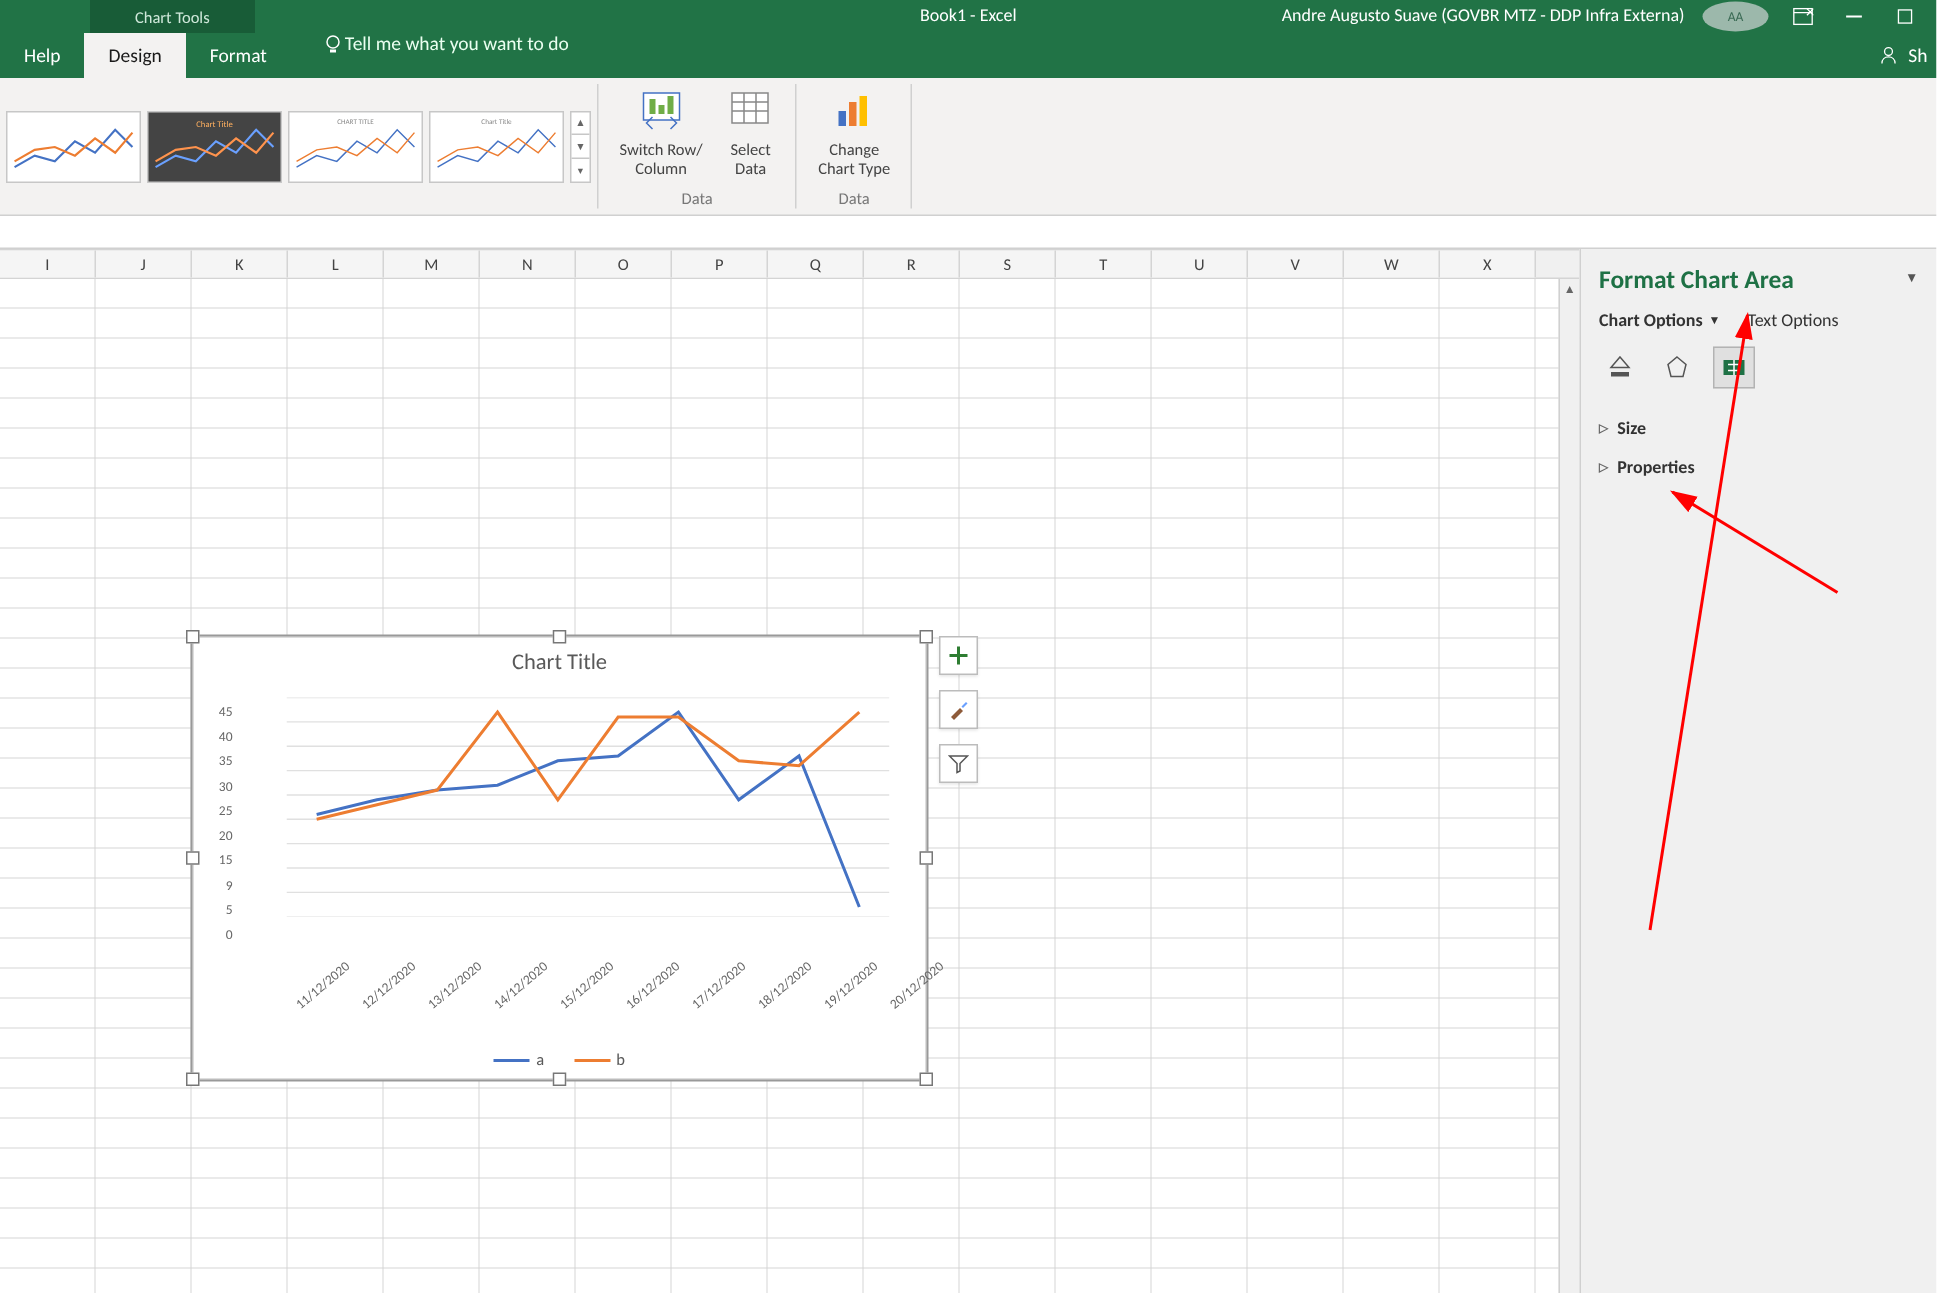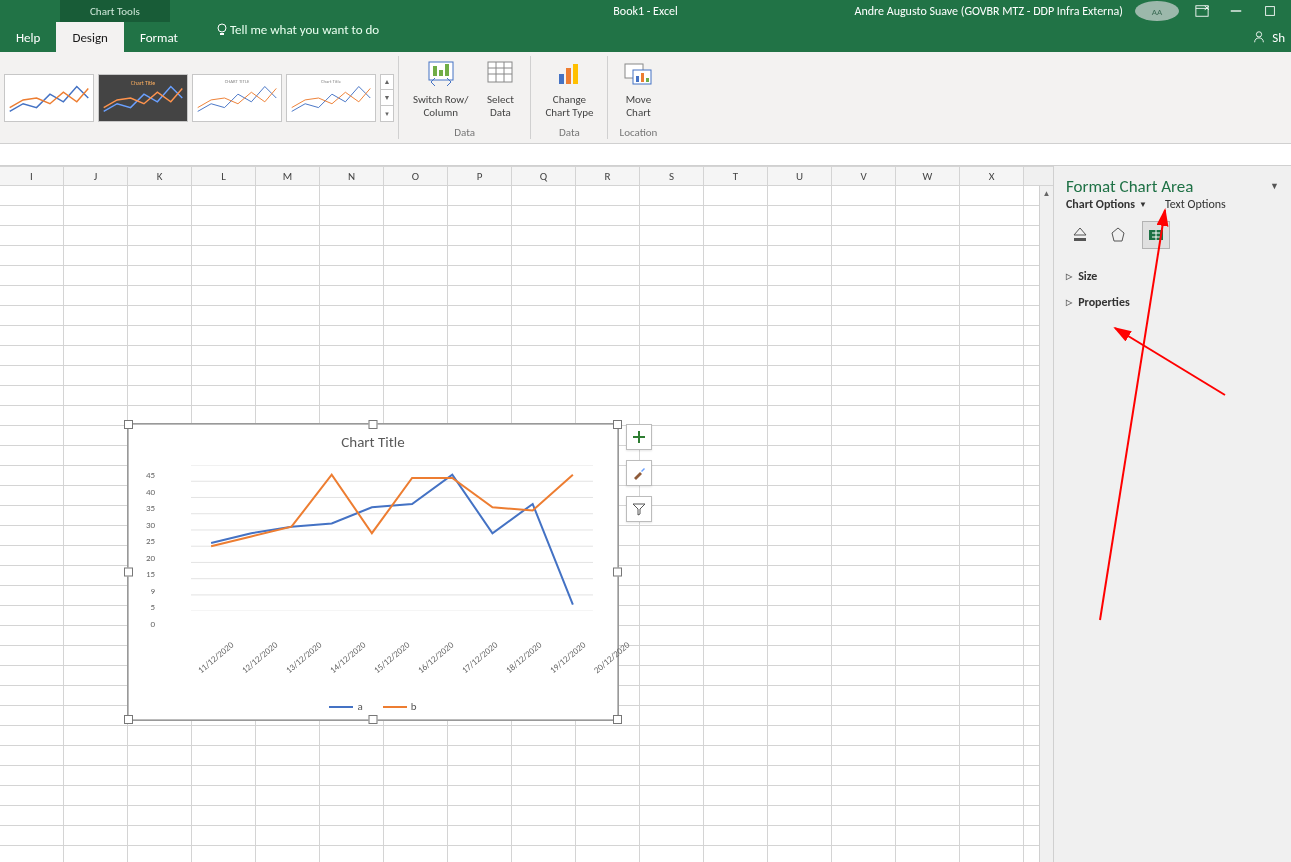--- a/index.html
+++ b/index.html
@@ -100,21 +100,21 @@
           font-size:11px;color:#595959}
   .legend .swatch{display:inline-block;width:24px;height:2px;vertical-align:middle;margin-right:4px}
 
   .chart-side-btns{position:absolute;left:626px;top:258px;display:flex;flex-direction:column;gap:10px}
   .cs-btn{width:26px;height:26px;border:1px solid #bcbcbc;background:#fff;display:flex;
           align-items:center;justify-content:center;box-shadow:0 1px 2px rgba(0,0,0,.1);cursor:pointer}
 
   
   .format-pane{width:238px;background:#f0f0f0;border-left:1px solid #d0d0d0;padding:10px 12px;
                position:relative}
-  .fp-title{font-size:17px;color:#1e7145;font-weight:400;position:relative}
+  .fp-title{font-size:17px;color:#1e7145;font-weight:700;margin-bottom:10px;position:relative}
   .fp-title .dd{position:absolute;right:0;top:4px;font-size:9px;color:#555}
   .fp-tabs{display:flex;gap:18px;font-size:12px;color:#333;margin-bottom:10px}
   .fp-tab{display:flex;align-items:center;gap:4px;cursor:pointer}
   .fp-tab.active{font-weight:600}
   .fp-icons{display:flex;gap:10px;margin-bottom:14px}
   .fp-ico{width:28px;height:28px;border:1px solid transparent;display:flex;align-items:center;
           justify-content:center;cursor:pointer}
   .fp-ico.active{border-color:#b3b3b3;background:#e0e0e0}
   .fp-section{font-size:12px;color:#333;padding:6px 0;cursor:pointer;display:flex;align-items:center;gap:6px;font-weight:600}
   .fp-section .tri{font-size:8px;color:#666}
@@ -250,38 +250,20 @@
         </span>
         <span style="white-space:pre-line">Change
 Chart Type</span>
       </div>
     </div>
     <div class="rib-group-label">Data</div>
   </div>
 
   <div class="rib-sep"></div>
 
-  <div class="rib-group">
-    <div class="rib-buttons">
-      <div class="rib-btn">
-        <span class="ico">
-          <svg viewBox="0 0 32 32">
-              <rect x="3" y="6" width="18" height="14" fill="#fff" stroke="#888"></rect>
-              <rect x="11" y="12" width="18" height="14" fill="#fff" stroke="#4472C4"></rect>
-              <rect x="14" y="18" width="3" height="6" fill="#4472C4"></rect>
-              <rect x="19" y="15" width="3" height="9" fill="#ED7D31"></rect>
-              <rect x="24" y="20" width="3" height="4" fill="#70AD47"></rect>
-            </svg>
-        </span>
-        <span style="white-space:pre-line">Move
-Chart</span>
-      </div>
-    </div>
-    <div class="rib-group-label">Location</div>
-  </div>
 </div>
 
 <div class="fx-bar"></div>
 
 <div class="workspace">
   <div class="sheet-wrap">
     <div class="col-headers" id="col-headers">
         <div class="colh">I</div>
         <div class="colh">J</div>
         <div class="colh">K</div>

